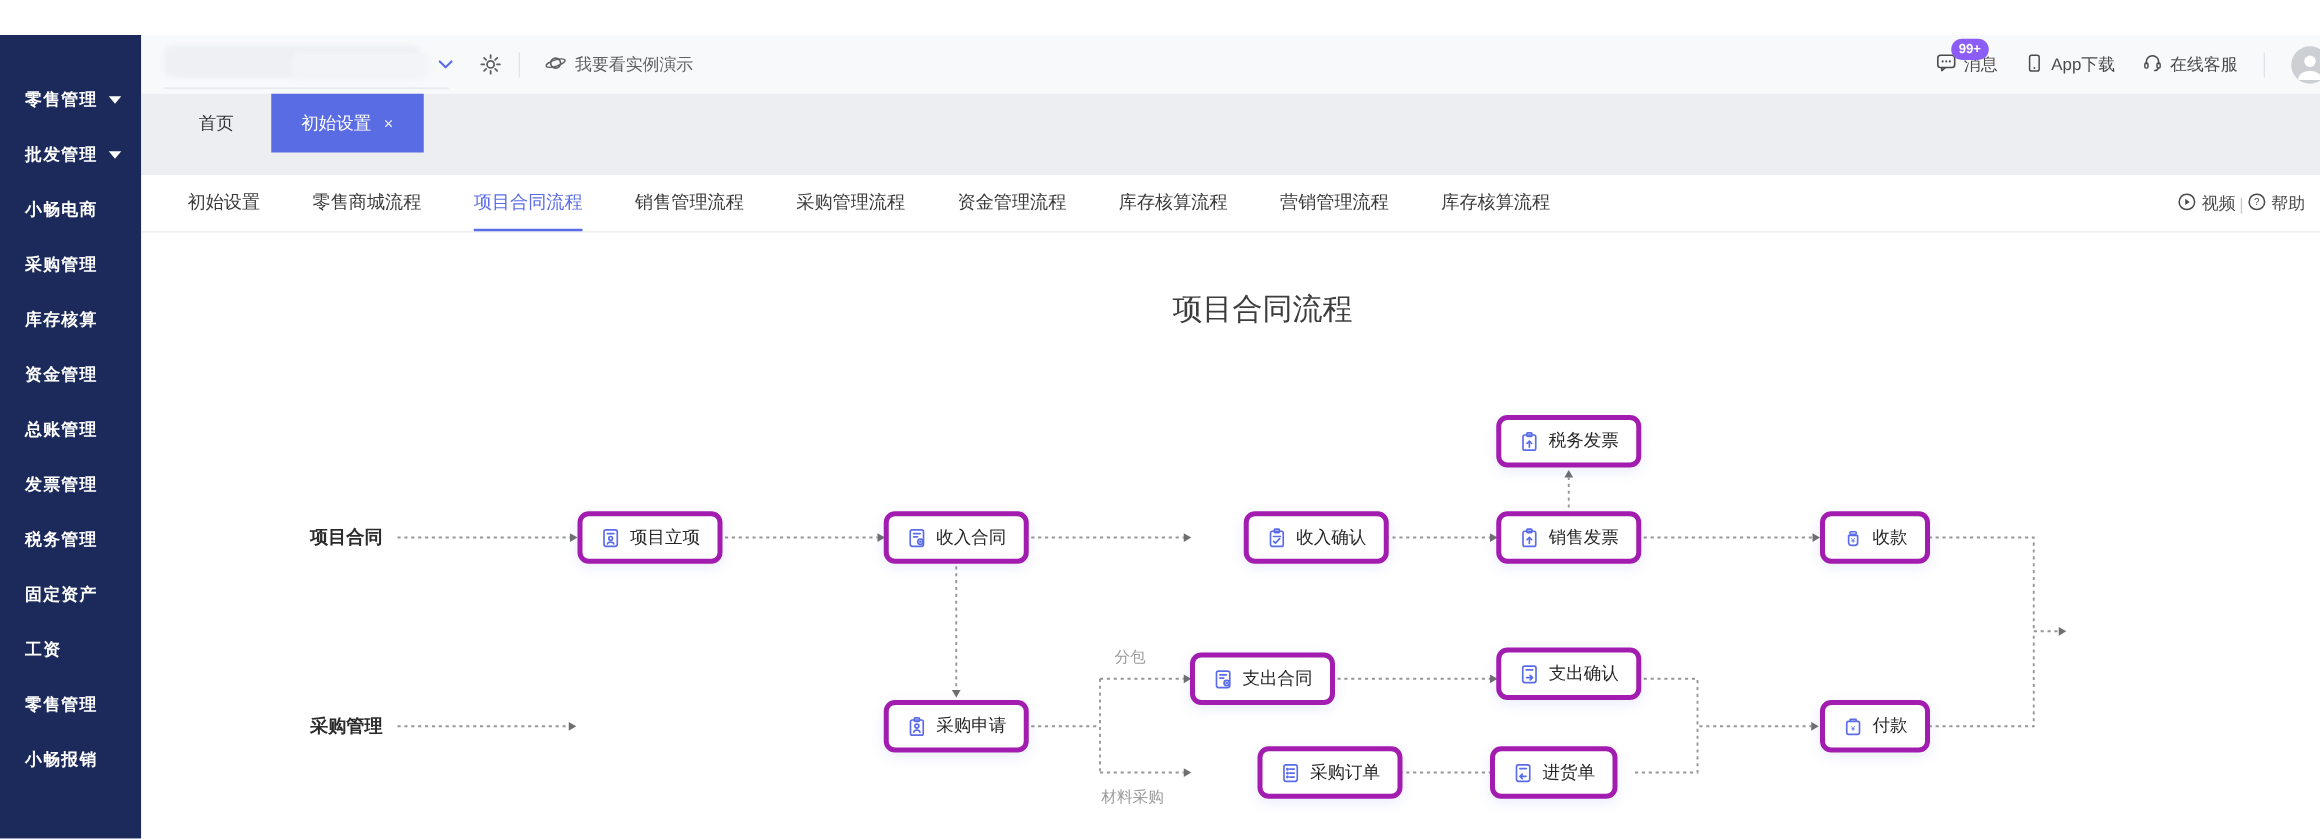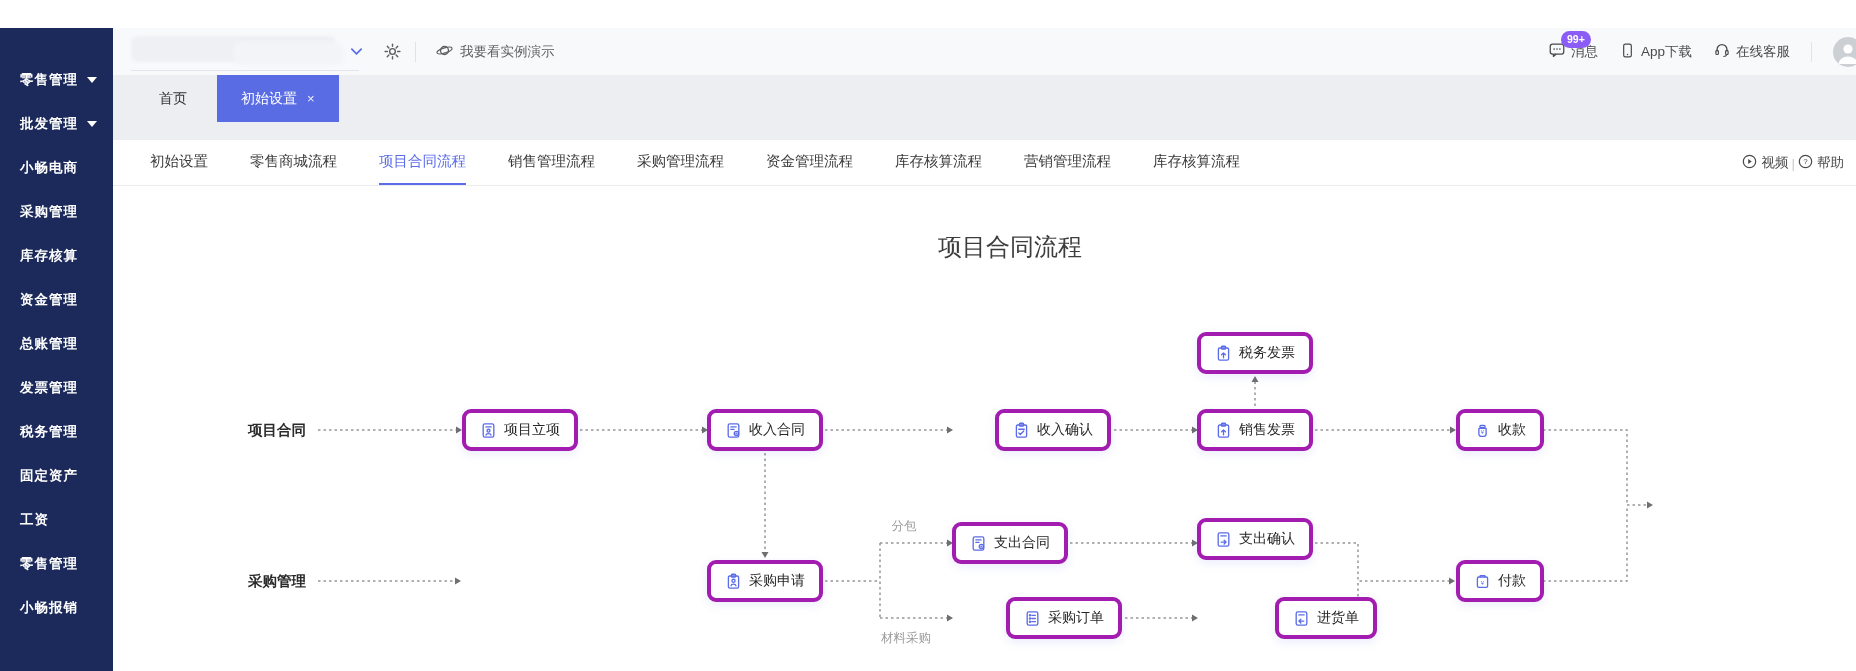--- a/index.html
+++ b/index.html
@@ -372,21 +372,21 @@
           <svg width="17" height="17" viewBox="0 0 16 16" fill="none" stroke="currentColor" stroke-width="1.25" stroke-linecap="round" stroke-linejoin="round">
             <rect x="3" y="1.8" width="10" height="12.4" rx="1.5"></rect>
             <circle cx="5.6" cy="5" r="0.5" fill="currentColor"></circle>
             <circle cx="5.6" cy="8" r="0.5" fill="currentColor"></circle>
             <circle cx="5.6" cy="11" r="0.5" fill="currentColor"></circle>
             <path d="M7.3 5h3.4M7.3 8h3.4M7.3 11h3.4"></path>
           </svg>
         </span>
         <span>采购订单</span>
       </div>
-      <div class="flow-node" style="left: 1326px; top: 618px; font-family: Liberation Serif, serif;">
+      <div class="flow-node" style="left: 1243px; top: 618px; font-family: Liberation Serif, serif;">
         <span class="node-icon">
           <svg width="17" height="17" viewBox="0 0 16 16" fill="none" stroke="currentColor" stroke-width="1.25" stroke-linecap="round" stroke-linejoin="round">
             <rect x="3" y="1.8" width="10" height="12.4" rx="1.5"></rect>
             <path d="M5.5 4.6h5"></path>
             <path d="M10.2 10.4H5.8M7.4 8.7L5.6 10.4l1.8 1.8"></path>
           </svg>
         </span>
         <span>进货单</span>
       </div>
       <div class="flow-node" style="left: 1500px; top: 581px;">

